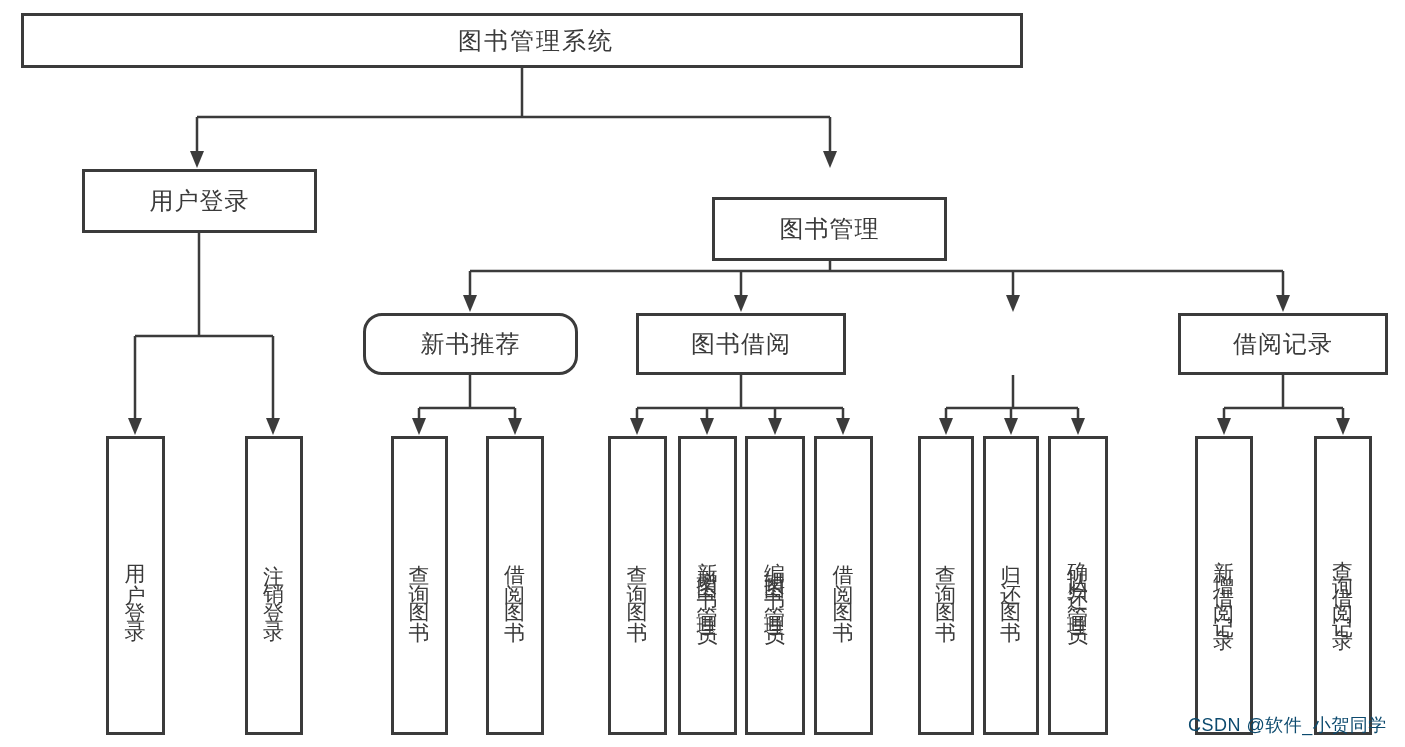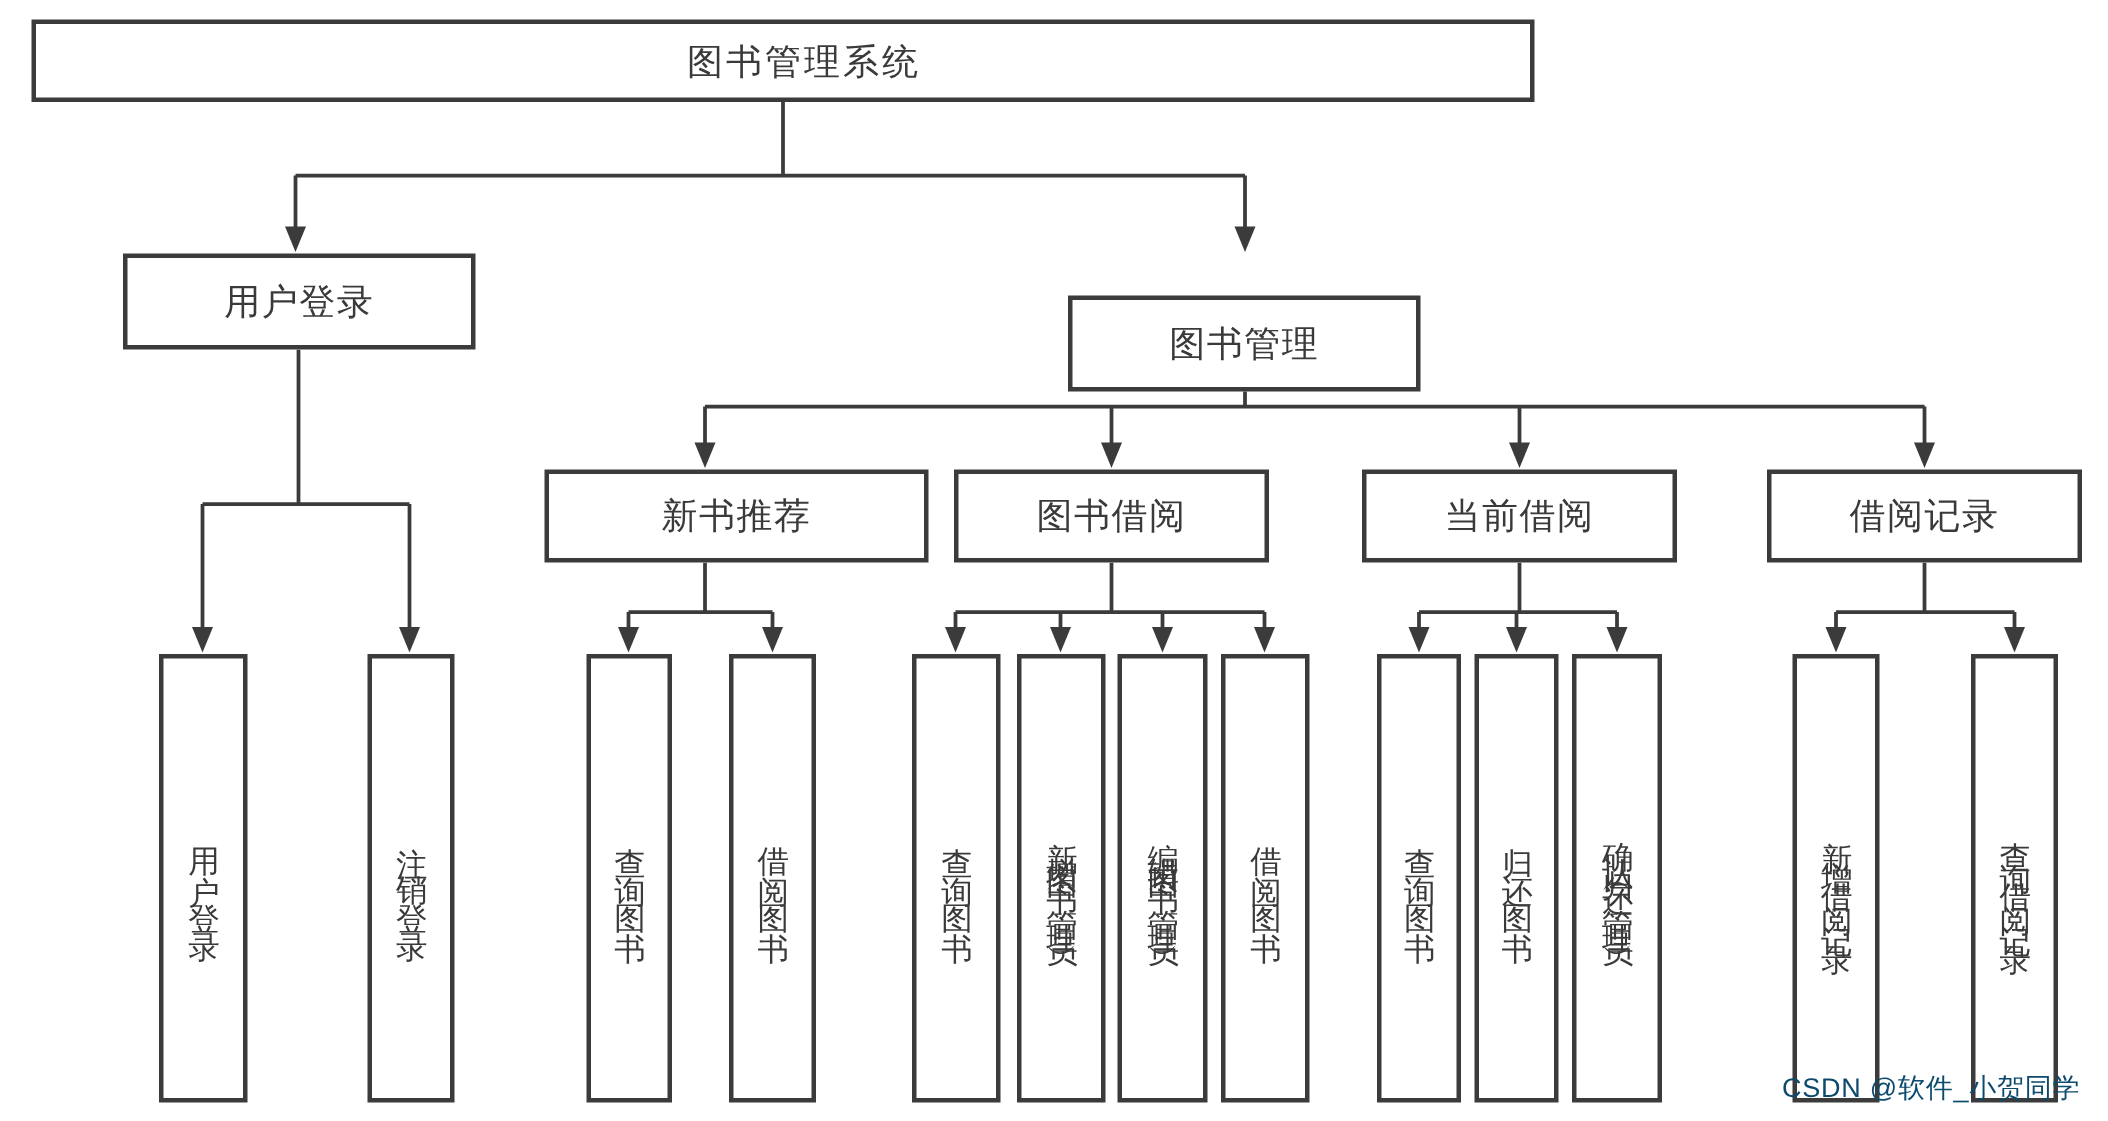--- a/index.html
+++ b/index.html
@@ -44,21 +44,21 @@
     white-space: nowrap;
   }
   .ls-4 { letter-spacing: 19px; }
   .ls-6 { letter-spacing: 14px; }
   .ls-9 { letter-spacing: 9px; }
 
   
   #n-root   { left: 21px;  top: 13px;  width: 1002px; height: 55px; }
   #n-user   { left: 82px;  top: 169px; width: 235px;  height: 64px; }
   #n-mgmt   { left: 712px; top: 169px; width: 235px;  height: 64px; margin-top: 28px; }
-  #n-sec-0  { left: 363px; top: 313px; width: 256px;  height: 62px; }
+  #n-sec-0  { left: 363px; top: 313px; width: 215px;  height: 62px; border-radius: 19px; }
   #n-sec-1  { left: 636px; top: 313px; width: 210px;  height: 62px; }
   #n-sec-2  { left: 908px; top: 313px; width: 210px;  height: 62px; }
   #n-sec-3  { left: 1178px;top: 313px; width: 210px;  height: 62px; text-align: right; }
 
   #leaf-u0  { left: 106px;  width: 59px; }
   #leaf-u1  { left: 245px;  width: 58px; }
   #leaf-s0a { left: 391px;  width: 57px; }
   #leaf-s0b { left: 486px;  width: 58px; }
   #leaf-s1a { left: 608px;  width: 59px; }
   #leaf-s1b { left: 678px;  width: 59px; }
@@ -154,23 +154,20 @@
   <div id="n-mgmt" class="node h-node">
     <span>图书管理</span>
   </div>
 
   <div id="n-sec-0" class="node h-node">
     <span>新书推荐</span>
   </div>
   <div id="n-sec-1" class="node h-node">
     <span>图书借阅</span>
   </div>
-  <div id="n-sec-2" class="node h-node">
-    <span>当前借阅</span>
-  </div>
   <div id="n-sec-3" class="node h-node">
     <span>借阅记录</span>
   </div>
 
   <div id="leaf-u0" class="node leaf">
     <span class="vlabel ls-4">用户登录</span>
   </div>
   <div id="leaf-u1" class="node leaf">
     <span class="vlabel ls-4">注销登录</span>
   </div>

